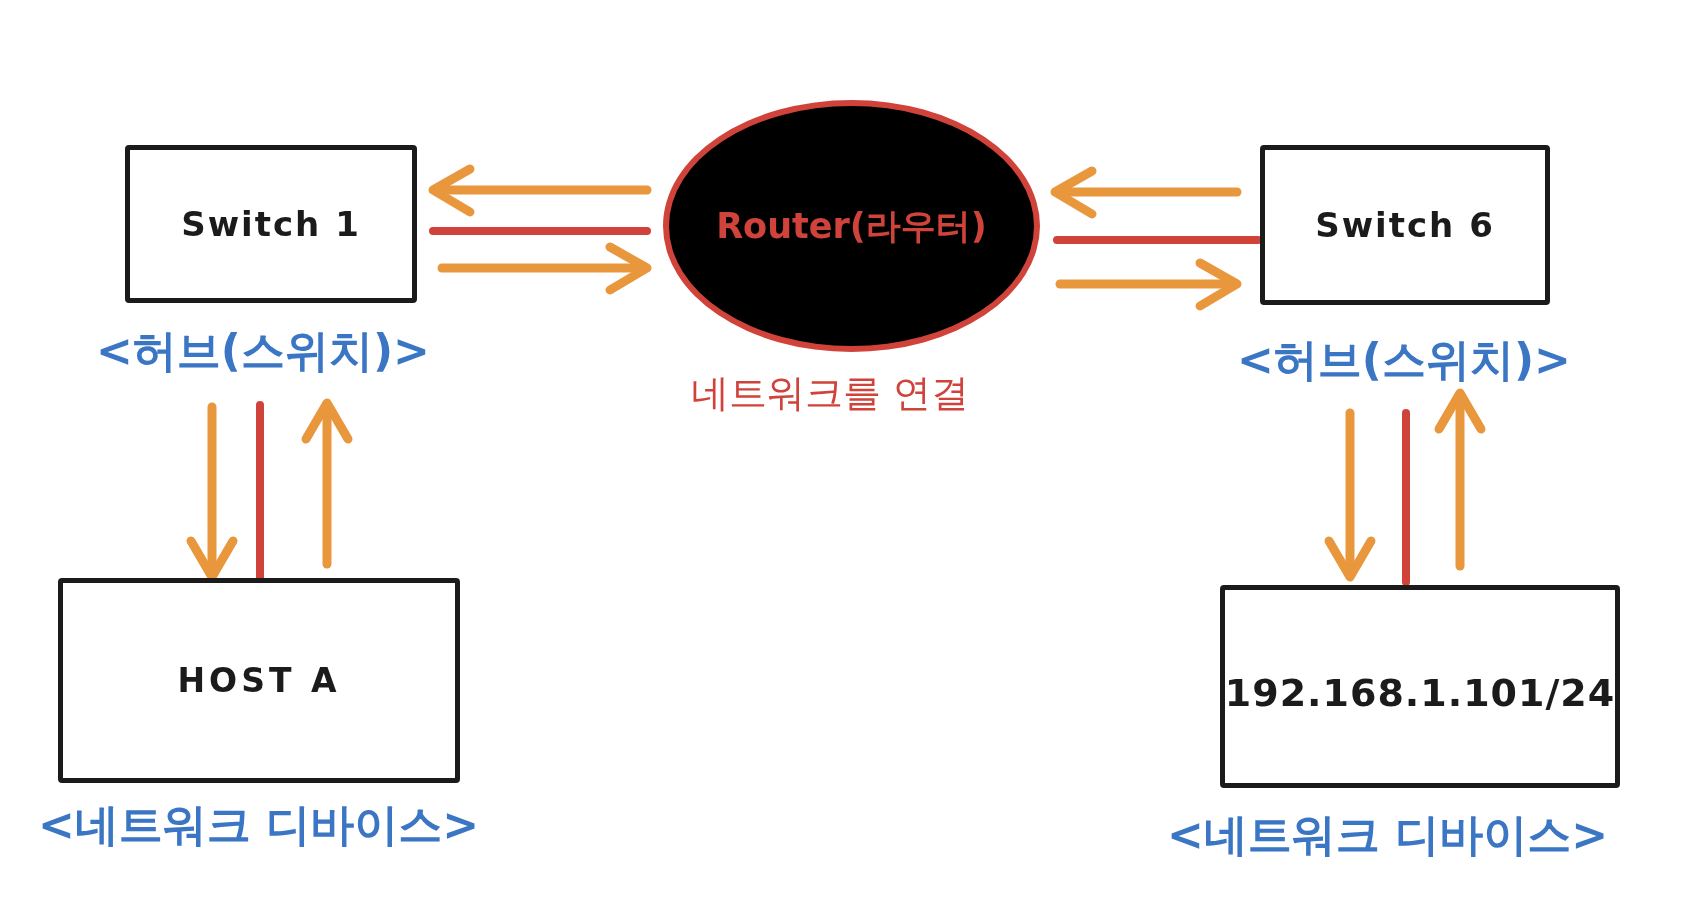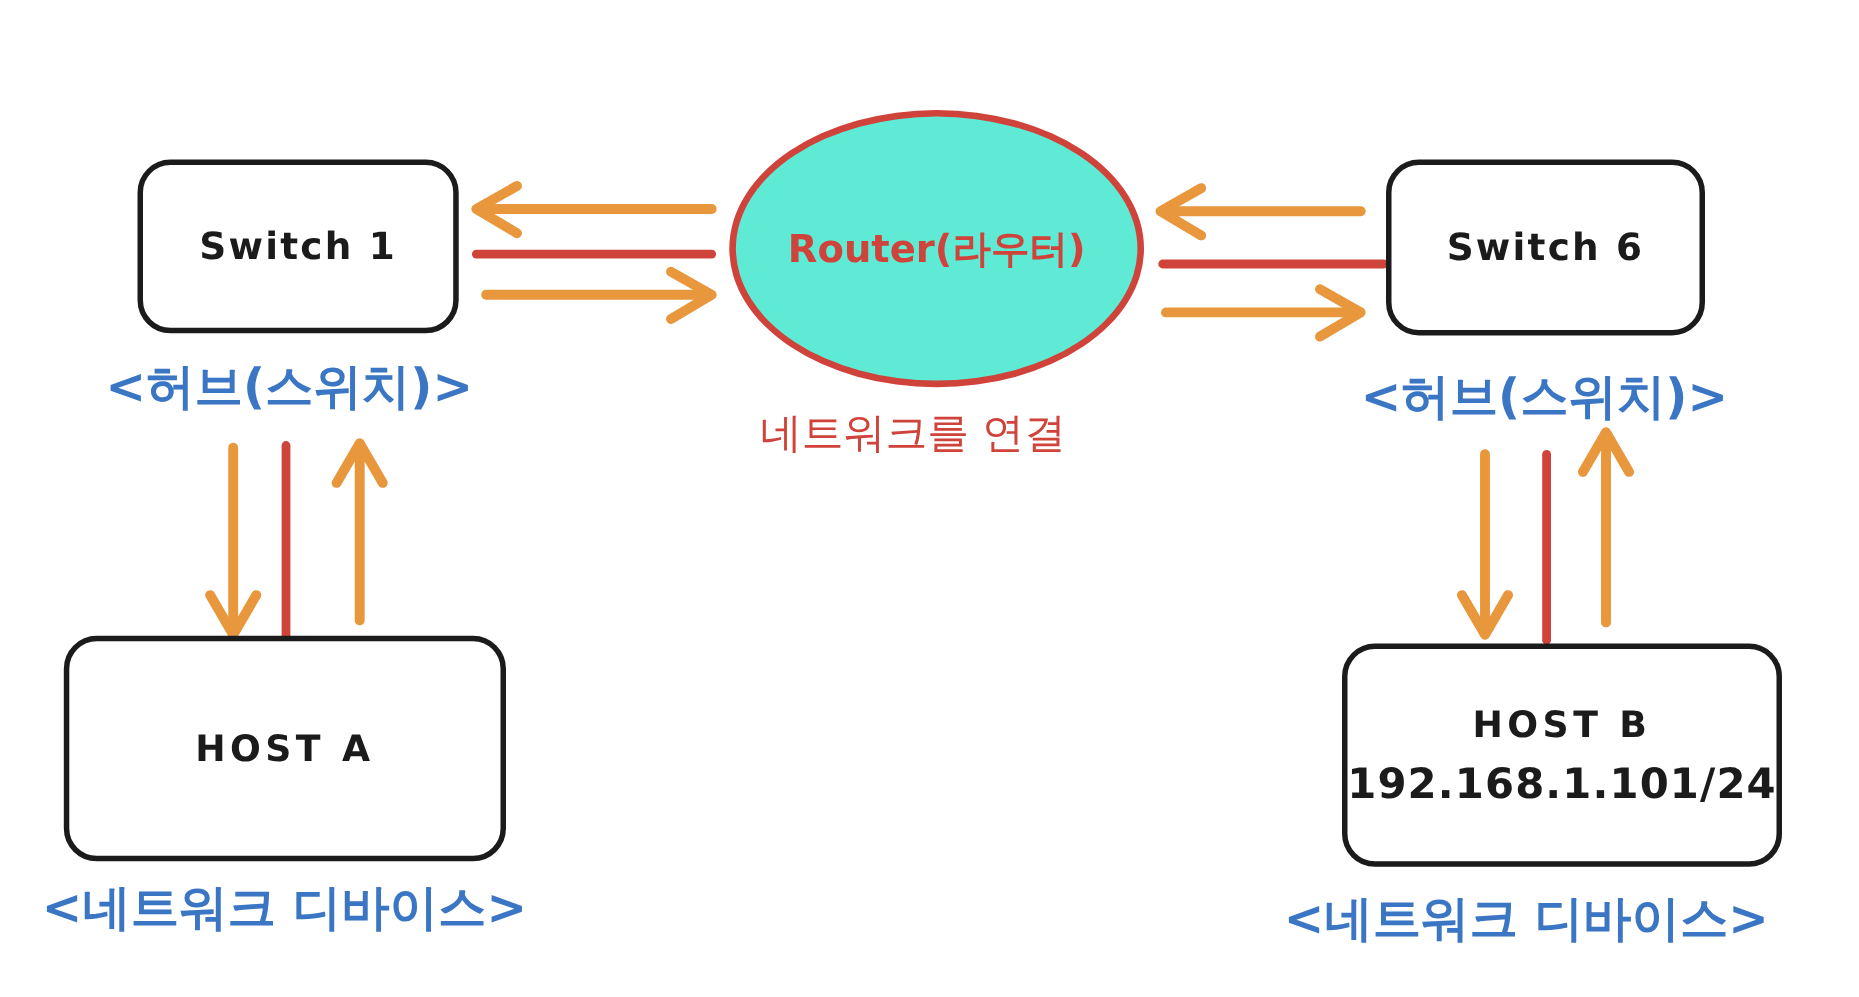--- a/index.html
+++ b/index.html
@@ -28,21 +28,21 @@
     stroke-linecap: round;
     stroke-linejoin: round;
   }
   .stroke-orange { stroke: var(--color-orange, #e8973c); stroke-width: 9; }
   .stroke-red    { stroke: var(--color-red, #d0433a);    stroke-width: 8; }
 
   .node-box {
     position: absolute;
     box-sizing: border-box;
     border: 5px solid var(--color-ink, #1b1b1b);
-    border-radius: 30px;
+    border-radius: 4px;
     background: #ffffff;
     display: flex;
     flex-direction: column;
     align-items: center;
     justify-content: center;
     color: var(--color-ink, #1b1b1b);
     text-align: center;
   }
   .box-switch1 { left: 125px; top: 145px; width: 292px; height: 158px; }
   .box-switch2 { left: 1260px; top: 145px; width: 290px; height: 160px; }
@@ -52,21 +52,21 @@
   .host-title   { font-size: 33px; font-weight: 600; letter-spacing: 4px; }
   .host-ip      { font-size: 38px; font-weight: 600; letter-spacing: 1px; margin-top: 12px; white-space: nowrap; }
 
   .router-ellipse {
     position: absolute;
     left: 663px; top: 100px;
     width: 377px; height: 252px;
     box-sizing: border-box;
     border: 6px solid var(--color-red, #d0433a);
     border-radius: 50%;
-    background: #5eead4;
+    background: #000000;
     display: flex;
     align-items: center;
     justify-content: center;
     text-align: center;
   }
   .router-label {
     color: var(--color-red, #d0433a);
     font-size: 35px;
     font-weight: 600;
     white-space: nowrap;
@@ -175,20 +175,19 @@
   </div>
 
   <div class="blue-label label-hub-left">&lt;허브(스위치)&gt;</div>
   <div class="blue-label label-hub-right">&lt;허브(스위치)&gt;</div>
 
   <div class="node-box box-hosta">
     <span class="host-title">HOST A</span>
   </div>
 
   <div class="node-box box-hostb">
-    <span class="host-title">HOST B</span>
     <span class="host-ip">192.168.1.101/24</span>
   </div>
 
   <div class="blue-label label-dev-left">&lt;네트워크 디바이스&gt;</div>
   <div class="blue-label label-dev-right">&lt;네트워크 디바이스&gt;</div>
 
 </div>
 
 </body></html>

